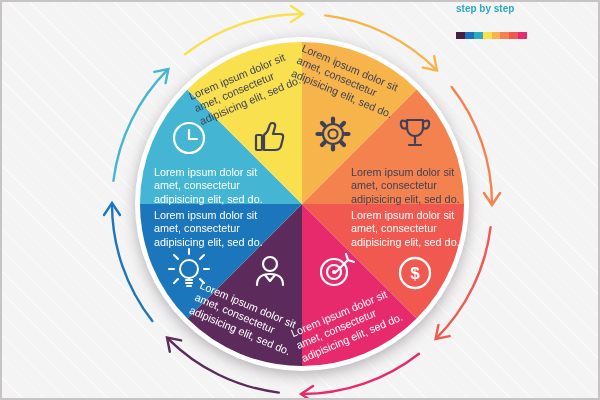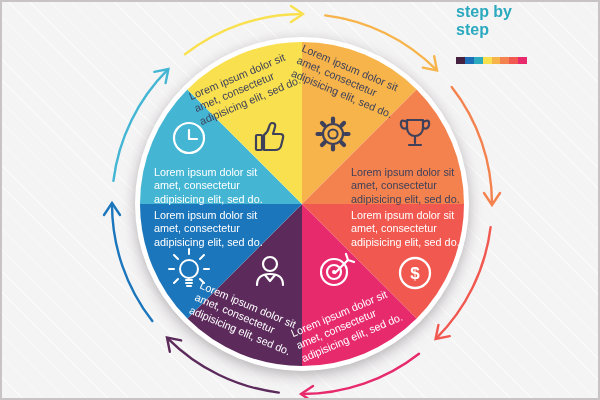--- a/index.html
+++ b/index.html
@@ -19,21 +19,21 @@
   }
   .txt-dark{color:#3F415A;}
   .txt-light{color:#ffffff;}
   .watermark{
     position:absolute;left:300px;top:203px;transform:translate(-50%,-50%);
     font-size:44px;font-weight:bold;letter-spacing:-1px;
     color:rgba(66,64,72,0.40);text-shadow:0 1px 0 rgba(255,255,255,0.35);
     pointer-events:none;z-index:30;white-space:nowrap;
   }
   .step-header{position:absolute;right:70px;top:1px;z-index:5;width:72px;}
-  .step-label{font-size:16px;font-weight:bold;margin:0 0 18px 0;}
+  .step-label{font-size:10px;font-weight:bold;margin:0 0 18px 0;}
   .palette-bar{display:flex;width:71px;height:7px;}
   .palette-bar span{flex:1 1 auto;height:100%;}
   svg *{vector-effect:non-scaling-stroke;}
   .icon-stroke{fill:none;stroke-linecap:round;stroke-linejoin:round;}
 </style>
 </head>
 <body>
 
 <div class="stage">
 

